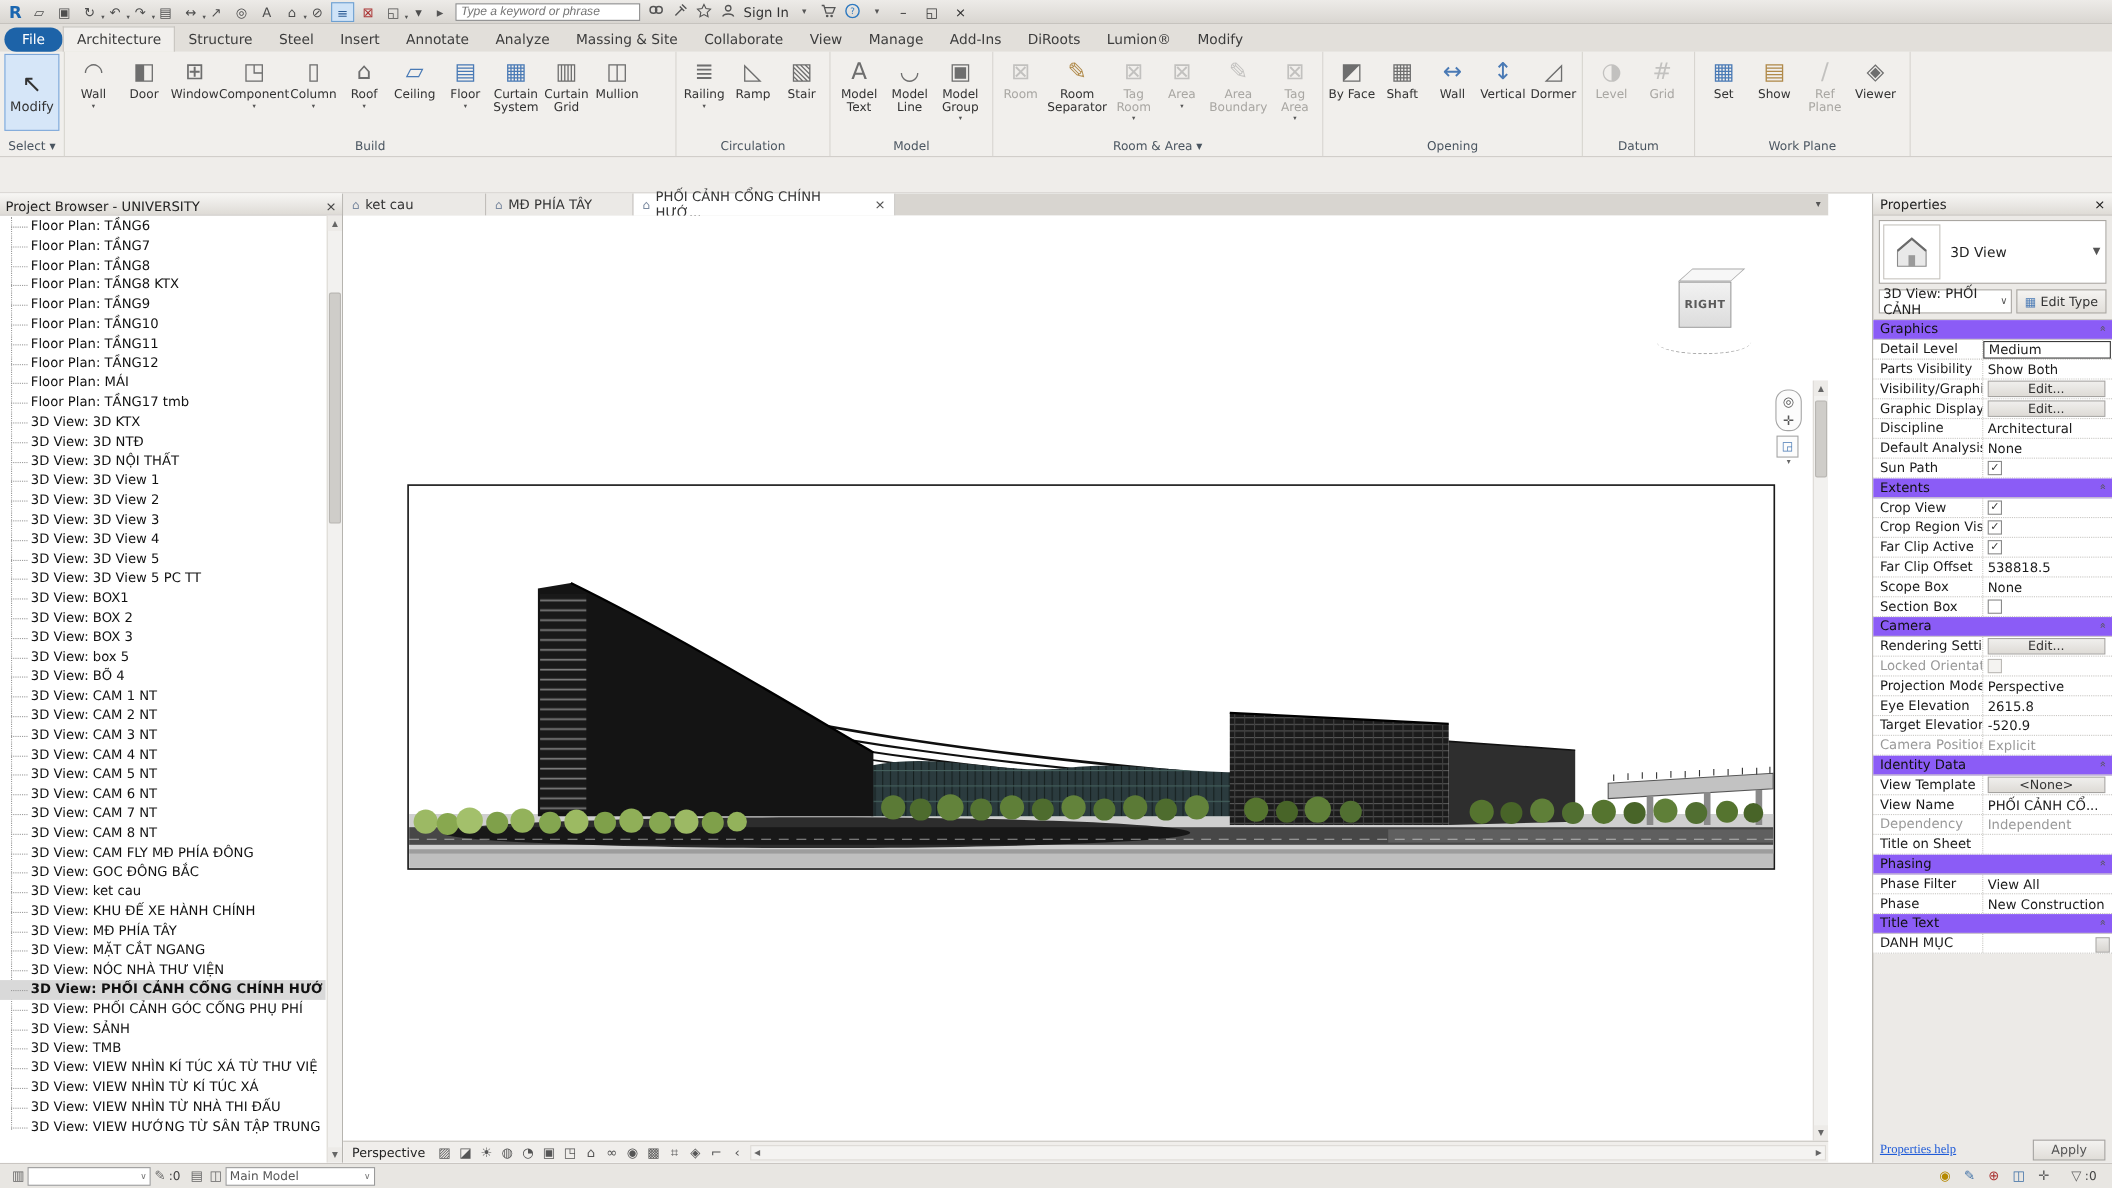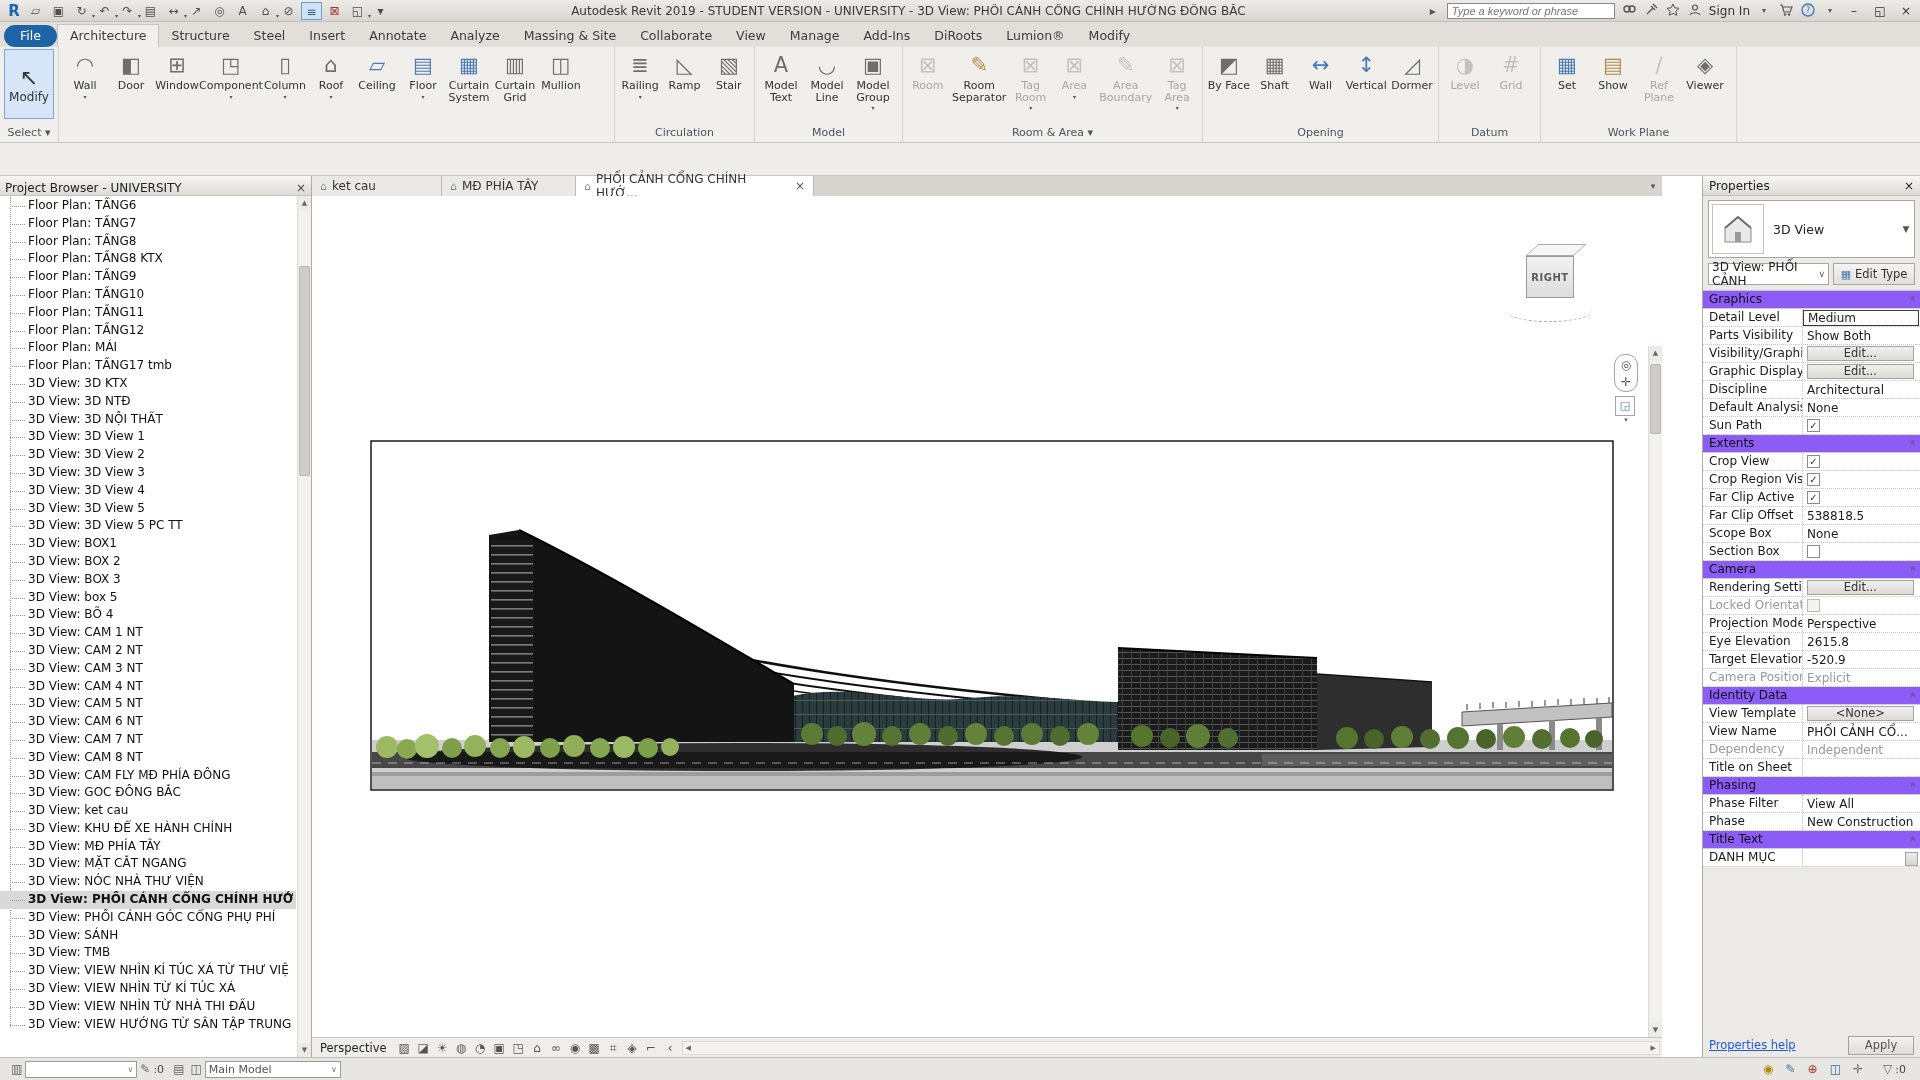--- a/index.html
+++ b/index.html
@@ -155,21 +155,21 @@
   .prow.sec::after { content:"»"; position:absolute; right:5px; top:2px; transform:rotate(-90deg);
     font-size:10px; color:#555; }
   .prow.btn .ptxt { display:block; width:96%; text-align:center; background:linear-gradient(#F0EFED,#DEDBD6);
     border:1px solid #A5A3A0; font-size:11.5px; line-height:13px; color:#333; }
   .prow.foc .pval { border:1px solid #3a3a3a; margin:1px 1px 1px 0; height:16px; }
   .prow.smallbtn::after { content:""; position:absolute; right:2px; top:3px; width:11px; height:12px;
     background:linear-gradient(#EDECEA,#D8D5D0); border:1px solid #A5A3A0; }
 
   #props-fill { flex:1; }
   #props-bottom { height:22px; display:flex; align-items:center; padding:0 6px 2px; }
-  #props-help { color:#1f5bd8; text-decoration:underline; font-size:11.5px; }
+  #props-help { color:#1f5bd8; text-decoration:underline; font-size:11.5px;font-family:Liberation Serif, serif; }
   #apply-btn { margin-left:auto; width:66px; height:19px; text-align:center; line-height:17px;
     background:linear-gradient(#F3F2F0,#E0DDD8); border:1px solid #A5A3A0; font-size:11.5px; color:#555; }
 
   
   #statusbar { height:23px; display:flex; align-items:center; background:#E8E6E2; border-top:1px solid #C2BFBA; }
   #status-prompt { width:900px; height:23px; line-height:22px; background:#24435C; color:#fff;
     padding-left:8px; font-size:11.5px; white-space:nowrap; overflow:hidden; }
   .sico { font-size:12px; color:#666; padding:0 3px; }
   .scombo { height:17px; background:#fff; border:1px solid #9a9a9a; display:flex; align-items:center;
     font-size:11px; color:#555; padding:0 3px; }
@@ -197,21 +197,20 @@
       <span class="qbtn">↗</span>
       <span class="qbtn">◎</span>
       <span class="qbtn">A</span>
       <span class="qbtn dd">⌂</span>
       <span class="qbtn">⊘</span>
       <span class="qbtn on">≡</span>
       <span class="qbtn red">⊠</span>
       <span class="qbtn dd">◱</span>
       <span class="qbtn">▾</span>
     </div>
-  <div id="tb-title">Autodesk Revit 2019 - STUDENT VERSION - UNIVERSITY - 3D View: PHỐI CẢNH CỔNG CHÍNH HƯỚNG ĐÔNG BẮC</div>
   <div id="tb-right">
     <span class="tbico">▸</span>
     <input id="tb-search" placeholder="Type a keyword or phrase" style="">
     <span class="tbico">
       <svg width="14" height="14" viewBox="0 0 14 14">
           <circle cx="5" cy="6" r="3" fill="none" stroke="#555" stroke-width="1.4"></circle>
           <circle cx="10" cy="6" r="3" fill="none" stroke="#555" stroke-width="1.4"></circle>
         </svg>
     </span>
     <span class="tbico">
@@ -324,20 +323,21 @@
       </div>
         <div class="rbtn">
         <span class="rico">▥</span>
         <span class="rlab">Curtain Grid</span>
       </div>
         <div class="rbtn">
         <span class="rico">◫</span>
         <span class="rlab">Mullion</span>
       </div>
       </div>
+    <div class="rpanel-label">Build</div>
   </div>
 
   <div class="rpanel" style="width:140px">
     <div class="rpanel-body">
 
     <div class="rbtn arrow">
         <span class="rico">≣</span>
         <span class="rlab">Railing</span>
       </div>
         <div class="rbtn">

